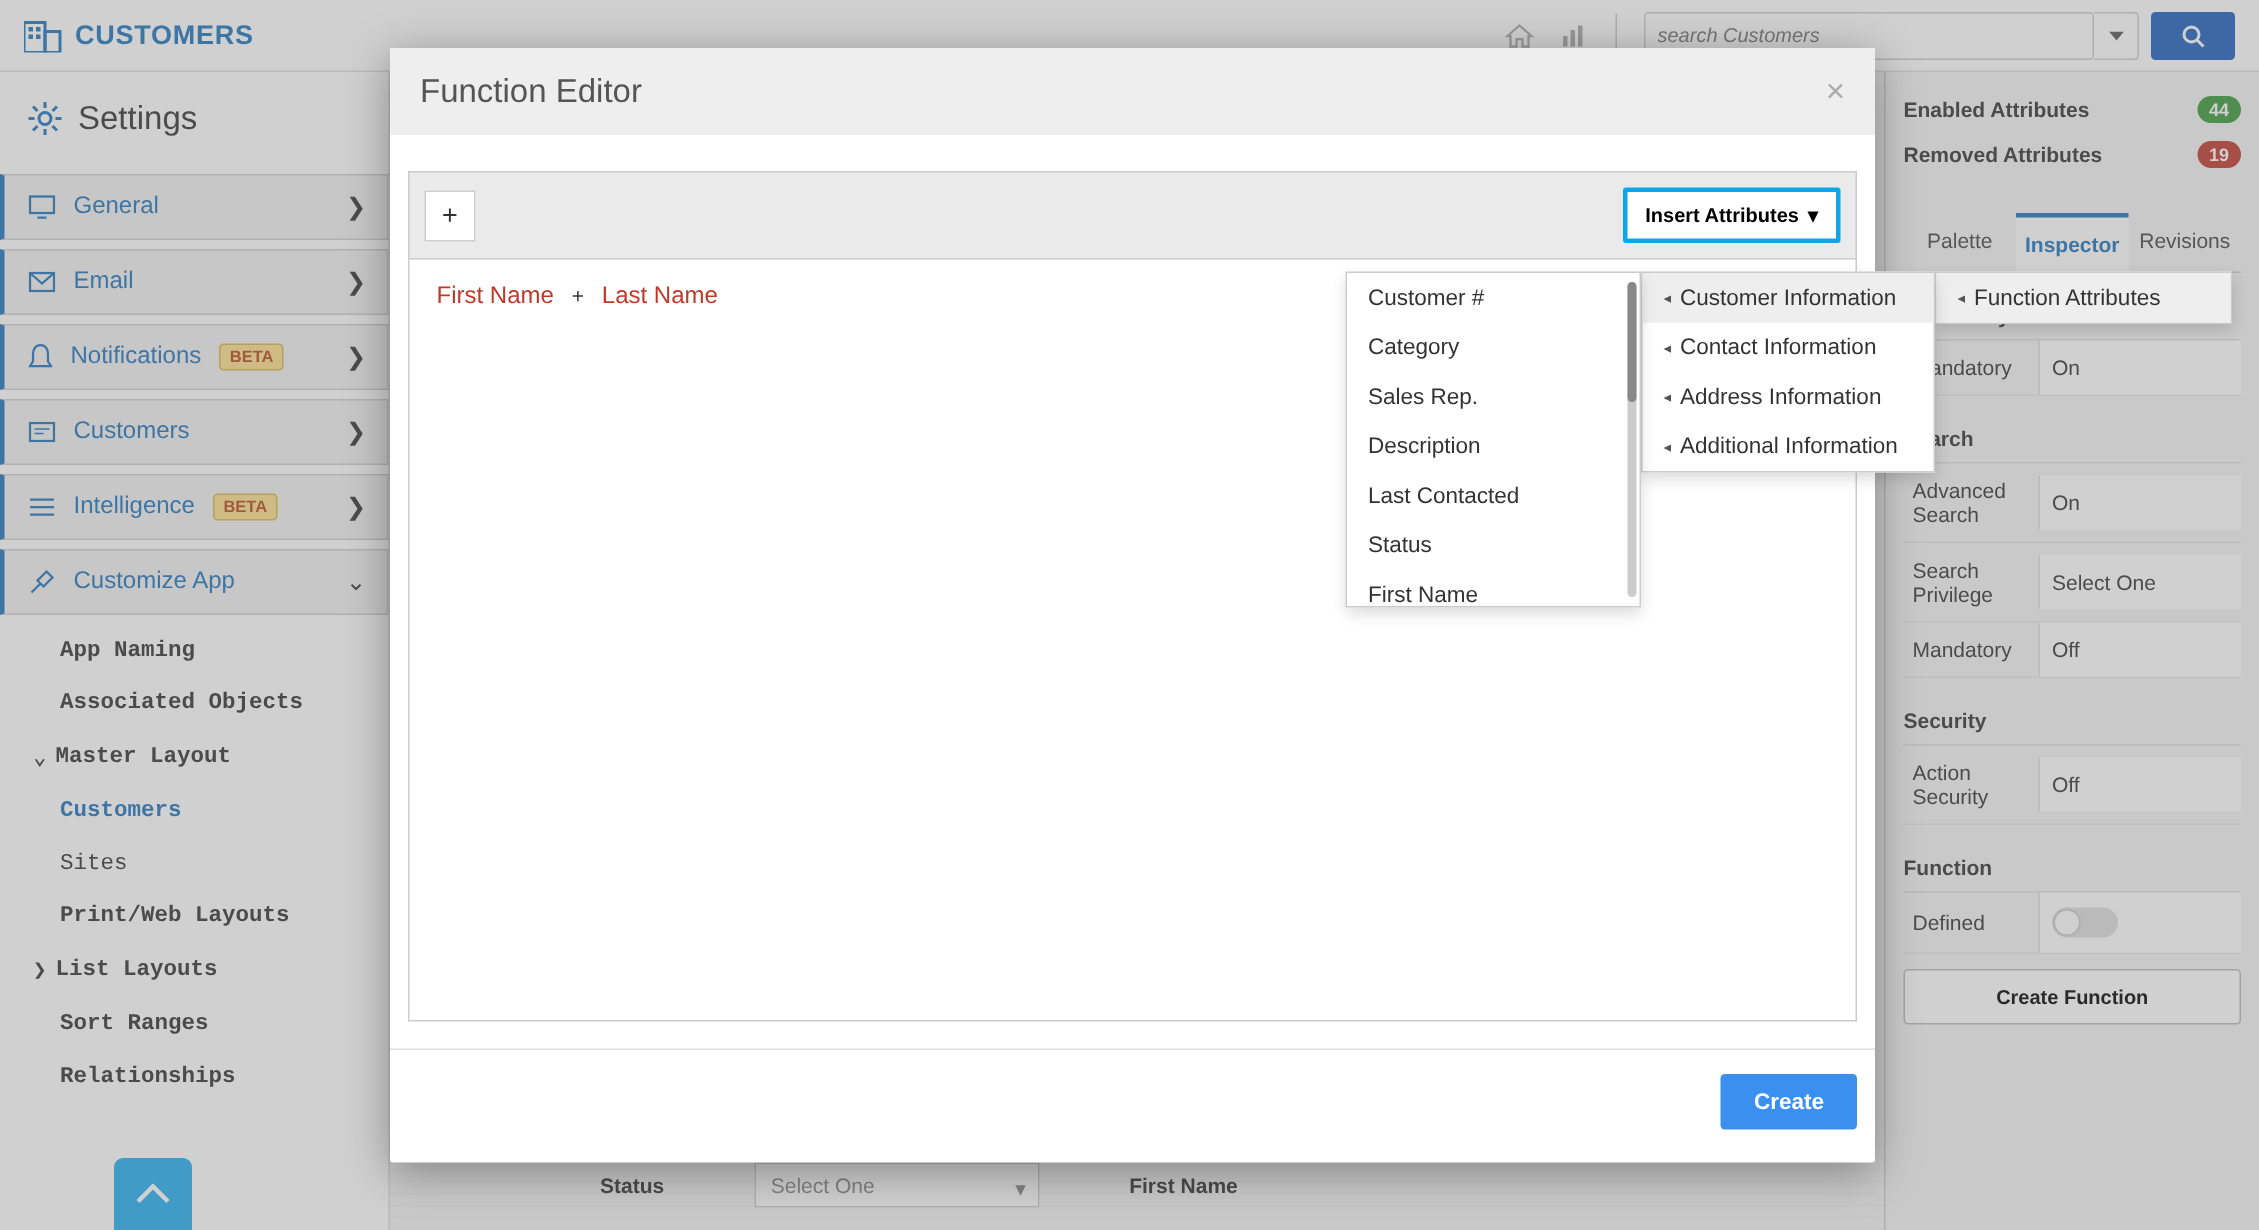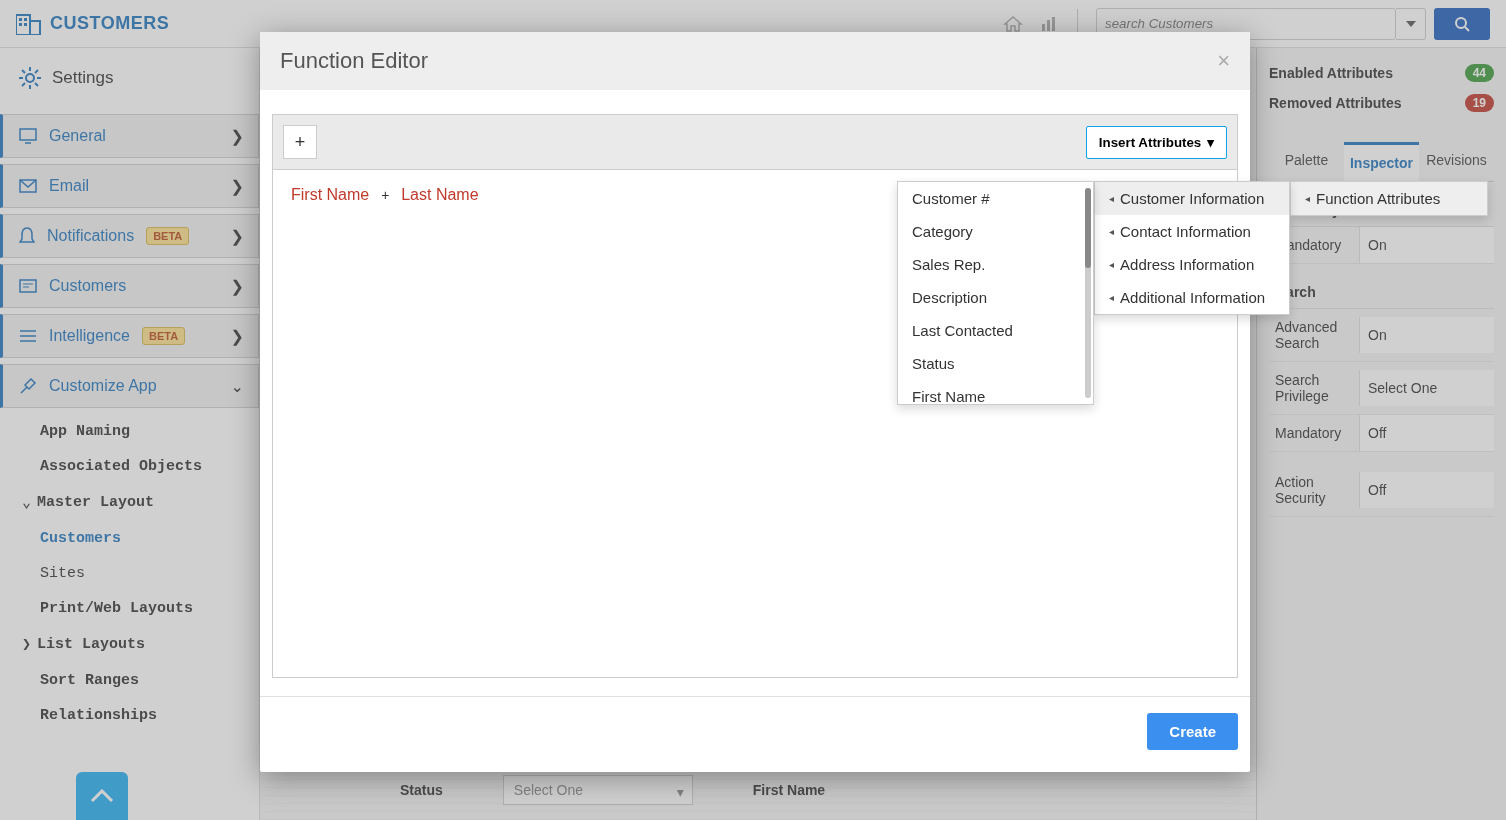--- a/index.html
+++ b/index.html
@@ -20,21 +20,21 @@
 .search-caret { width: 30px; height: 32px; border:1px solid #ccc; border-left:none; display:flex; align-items:center; justify-content:center; border-top-right-radius:3px; border-bottom-right-radius:3px;}
 .search-btn { width: 56px; height: 32px; background:#1e5fbe; border:none; display:flex; align-items:center; justify-content:center; border-radius: 3px; margin-left: 8px;}
 
 
 .cols { display:flex; height: calc(100% - 48px); }
 .sidebar { width: 260px; background:#fff; border-right:1px solid #ddd; padding-top: 10px;}
 .main { flex:1; position: relative; background:#f5f5f5;}
 .rightpanel { width: 250px; background:#f5f5f5; border-left:1px solid #ccc; padding: 10px 12px 10px 12px; position:relative;}
 
 
-.settings-heading { display:flex; align-items:center; gap:10px; padding: 8px 12px 18px 18px; font-size: 17px; color:#333;}
+.settings-heading { display:flex; align-items:center; gap:10px; padding: 8px 12px 18px 18px; font-size: 22px; color:#333;}
 .nav-item { display:flex; align-items:center; gap:12px; height:44px; padding: 0 14px 0 16px; border:1px solid #d0d0d0; border-left: 3px solid #1e73be; background:#f1f1f1; margin: 6px 0; color:#1e73be; font-size:16px; position:relative;}
 .nav-item .chev { margin-left:auto; color:#333;}
 .beta-badge { background:#fde08a; color:#b94a20; border:1px solid #d4b84a; font-size:11px; font-weight:700; padding:2px 6px; border-radius:3px;}
 .nav-sub { padding-left: 40px; font-family: Liberation Mono, monospace; }
 .nav-sub-item { padding: 9px 0; font-size:15px; color:#333; font-weight:600;}
 .nav-sub-item.expand { padding-left: 0; margin-left:-18px; display:flex; align-items:center; gap:6px;}
 .nav-sub-item.active { color:#1e73be;}
 .nav-sub-sub { padding-left: 0px;}
 .scroll-fab { position:absolute; left: 76px; bottom: 0px; width:52px; height:48px; background:#22aef2; border-radius:6px 6px 0 0; display:flex; align-items:center; justify-content:center;}
 
@@ -60,21 +60,21 @@
 .bs-label { font-weight:700; color:#333;}
 .bs-select { background:#fff; border:1px solid #ccc; padding:6px 30px 6px 10px; color:#888; position:relative; width: 190px;}
 
 
 .modal-backdrop { position:absolute; inset:0; background: rgba(120,120,120,0.35); }
 .modal { position:absolute; left: 260px; top: 32px; width: 990px; background:#fff; box-shadow: 0 6px 30px rgba(0,0,0,.35); border-radius:2px; }
 .modal-head { background:#eee; padding: 16px 20px; font-size: 22px; color:#555; display:flex; align-items:center;}
 .modal-close { margin-left:auto; color:#aaa; font-size:22px; font-weight:300;}
 .modal-toolbar { background:#eaeaea; border:1px solid #ccc; padding: 10px; display:flex; align-items:center; margin: 24px 12px 0 12px;}
 .tb-plus { width:34px; height:34px; background:#fff; border:1px solid #ccc; display:flex; align-items:center; justify-content:center; font-size:18px;}
-.tb-insert { margin-left:auto; background:#fff; border:1px solid #0ea5e9; padding:8px 12px; font-weight:700; border-radius:2px; display:flex; align-items:center; gap:6px;}
+.tb-insert { margin-left:auto; background:#fff; border:3px solid #0ea5e9; padding:8px 12px; font-weight:700; border-radius:2px; display:flex; align-items:center; gap:6px;}
 .editor-body { border:1px solid #ccc; border-top:none; margin: 0 12px; height: 508px; padding: 16px 18px; position:relative;}
 .token { color:#c0392b; font-size:16px;}
 .plus-sym { color:#333; margin: 0 8px;}
 
 
 .menu-wrap { position:absolute; top: 156px; left: 895px; display:flex;}
 .menu { min-width: 196px; background:#fff; border:1px solid #ccc; box-shadow: 0 4px 10px rgba(0,0,0,.15); margin-top: 25px;}
 .menu-item { padding: 8px 14px; font-size: 15px; color:#333; display:flex; align-items:center; gap:6px;}
 .menu-item.sel { background:#eee;}
 .menu.lvl2 { min-width: 196px; }
@@ -294,26 +294,37 @@
           <div class="rp-field-label">Search Privilege</div>
           <div class="rp-field-val">Select One</div>
         </div>
         <div class="rp-field">
           <div class="rp-field-label">Mandatory</div>
           <div class="rp-field-val">Off</div>
         </div>
       </div>
 
       <div class="rp-section">
+        <div class="rp-sec-title">Security</div>
         <div class="rp-field">
           <div class="rp-field-label">Action Security</div>
           <div class="rp-field-val">Off</div>
         </div>
       </div>
 
+      <div class="rp-section">
+        <div class="rp-sec-title">Function</div>
+        <div class="rp-field">
+          <div class="rp-field-label">Defined</div>
+          <div class="rp-field-val">
+              <div class="toggle"></div>
+            </div>
+        </div>
+        <button class="btn-outline">Create Function</button>
+      </div>
     </div>
   </div>
 </div>
 
 <div class="modal-backdrop"></div>
 
 <div class="modal">
   <div class="modal-head">
     <span>Function Editor</span>
     <span class="modal-close">×</span>

